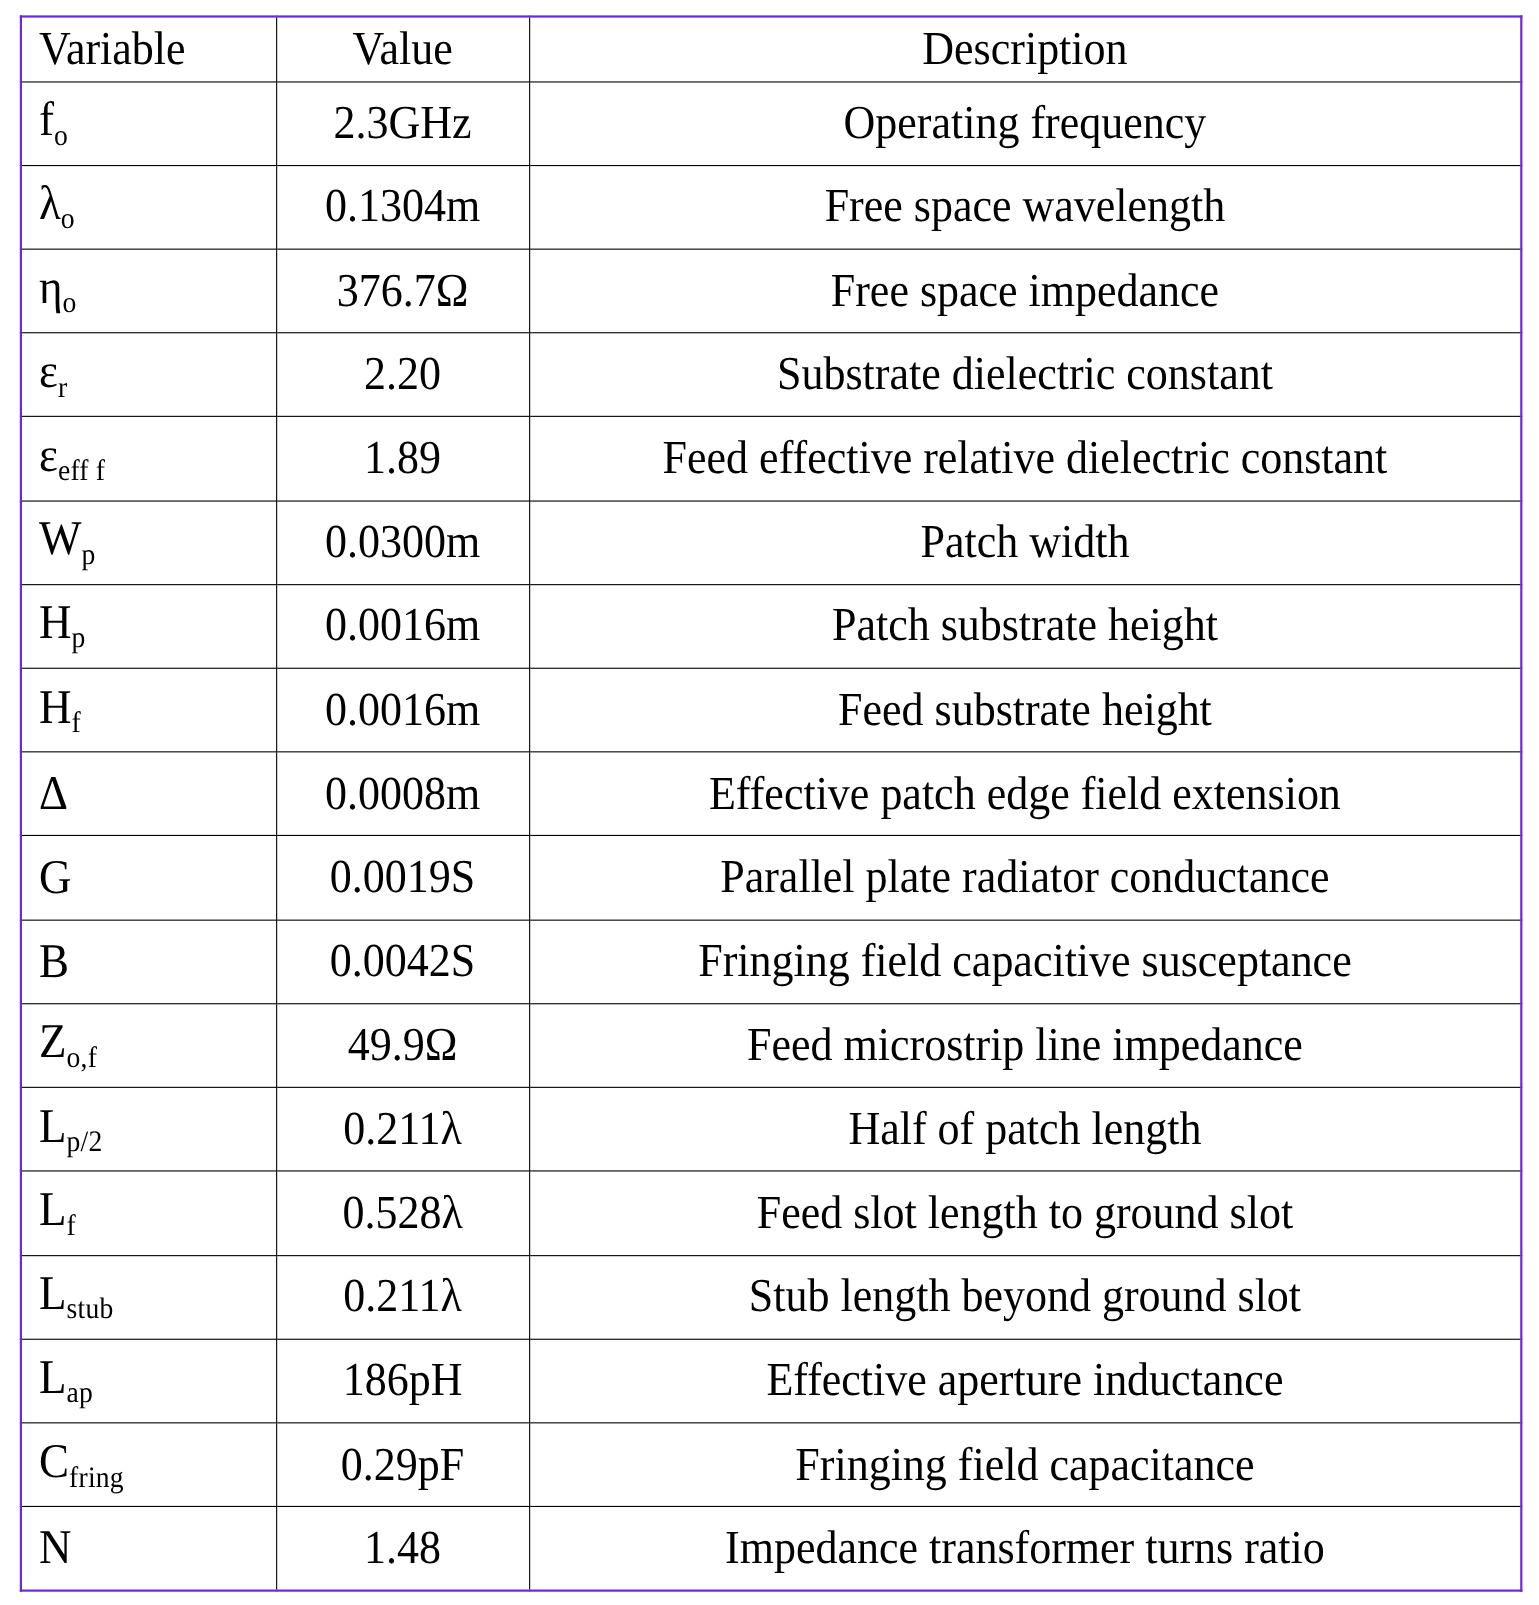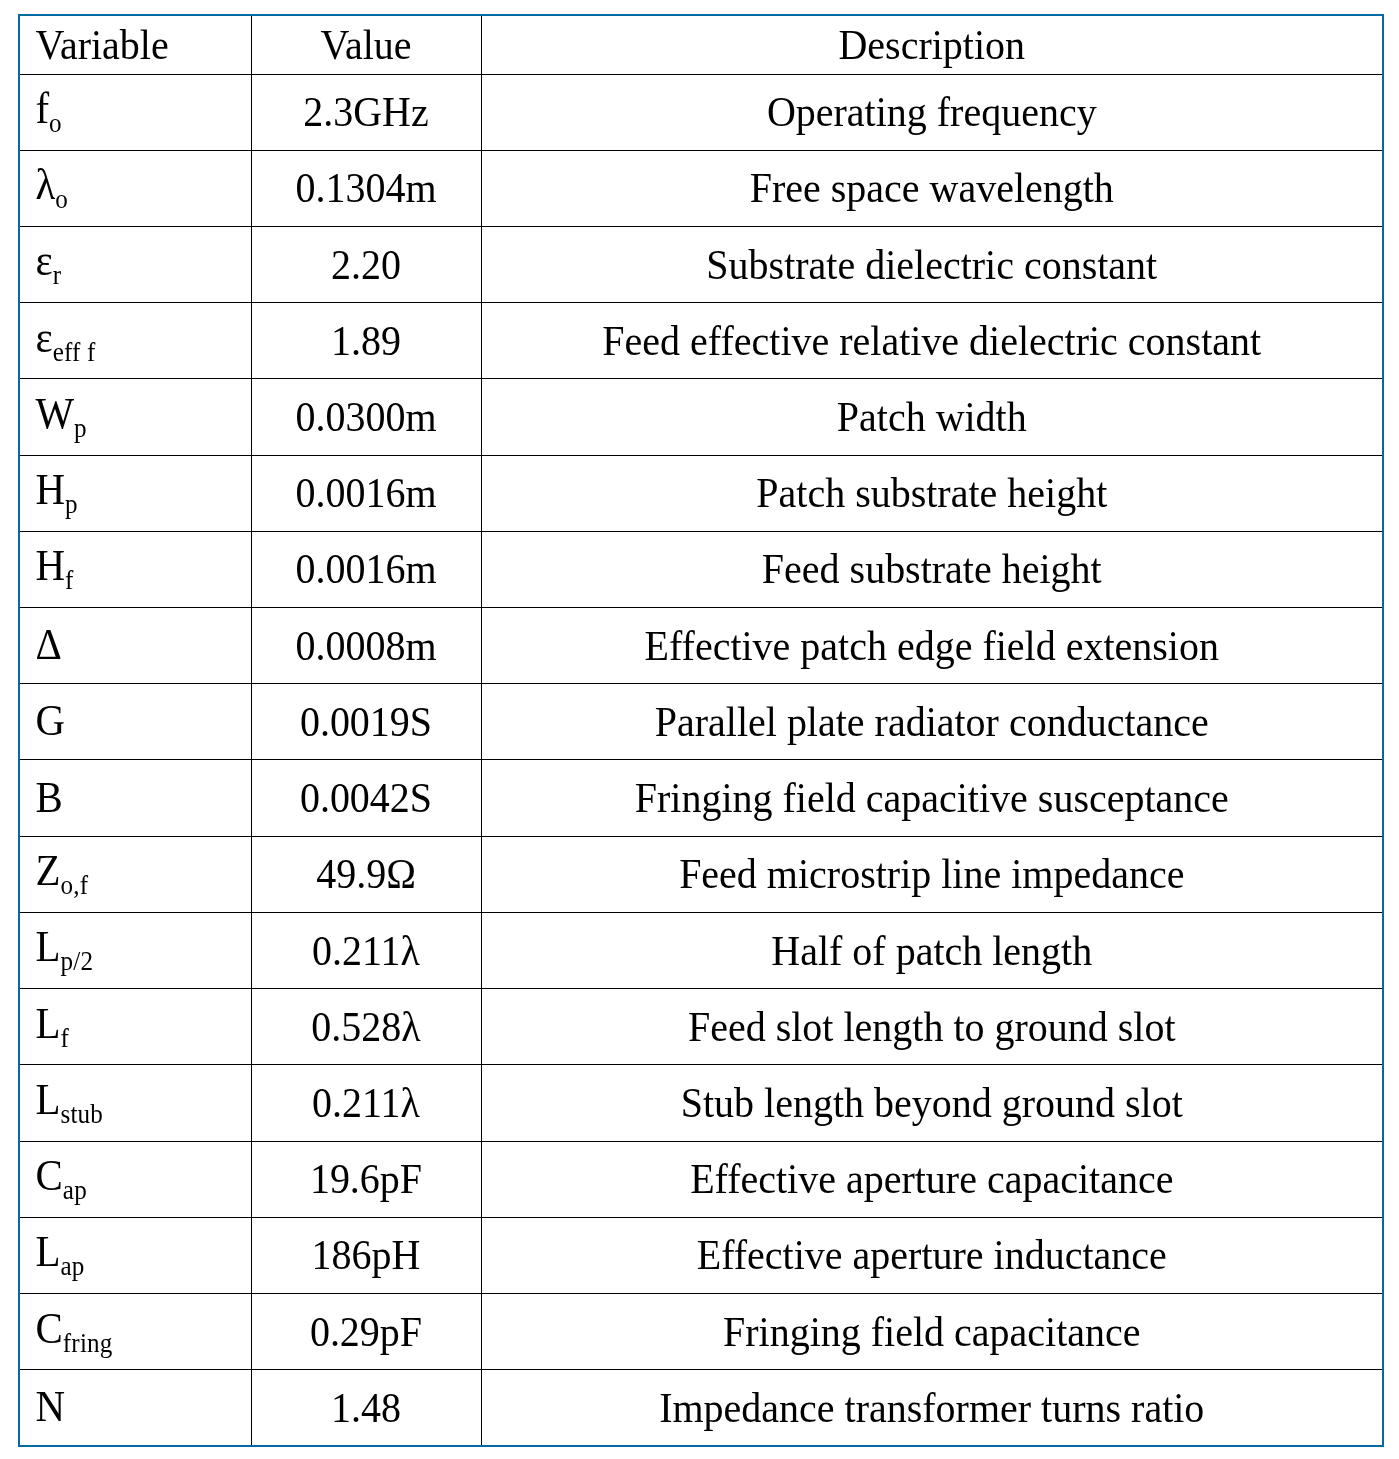--- a/index.html
+++ b/index.html
@@ -18,21 +18,21 @@
     left: 18px;
     top: 14px;
     width: 1364px;
     height: 1433px;
   }
   table.param-table {
     width: 1364px;
     height: 1433px;
     border-collapse: collapse;
     table-layout: fixed;
-    border: 2px solid #0369a1;
+    border: 2px solid #6d28d9;
   }
   table.param-table col.c-var   { width: 232px; }
   table.param-table col.c-val   { width: 230px; }
   table.param-table col.c-desc  { width: 902px; }
 
   table.param-table th,
   table.param-table td {
     border: 1px solid #000;
     padding: 0 8px;
     font-weight: normal;
@@ -85,20 +85,25 @@
           <td class="cell-var"><span class="sym">f</span><span class="sub">o</span></td>
           <td class="cell-val">2.3GHz</td>
           <td class="cell-desc">Operating frequency</td>
         </tr>
         <tr>
           <td class="cell-var"><span class="sym">λ</span><span class="sub">o</span></td>
           <td class="cell-val">0.1304m</td>
           <td class="cell-desc">Free space wavelength</td>
         </tr>
         <tr>
+          <td class="cell-var"><span class="sym">η</span><span class="sub">o</span></td>
+          <td class="cell-val">376.7Ω</td>
+          <td class="cell-desc">Free space impedance</td>
+        </tr>
+        <tr>
           <td class="cell-var"><span class="sym">ε</span><span class="sub">r</span></td>
           <td class="cell-val">2.20</td>
           <td class="cell-desc">Substrate dielectric constant</td>
         </tr>
         <tr>
           <td class="cell-var"><span class="sym">ε</span><span class="sub">eff f</span></td>
           <td class="cell-val">1.89</td>
           <td class="cell-desc">Feed effective relative dielectric constant</td>
         </tr>
         <tr>
@@ -145,25 +150,20 @@
           <td class="cell-var"><span class="sym">L</span><span class="sub">f</span></td>
           <td class="cell-val">0.528λ</td>
           <td class="cell-desc">Feed slot length to ground slot</td>
         </tr>
         <tr>
           <td class="cell-var"><span class="sym">L</span><span class="sub">stub</span></td>
           <td class="cell-val">0.211λ</td>
           <td class="cell-desc">Stub length beyond ground slot</td>
         </tr>
         <tr>
-          <td class="cell-var"><span class="sym">C</span><span class="sub">ap</span></td>
-          <td class="cell-val">19.6pF</td>
-          <td class="cell-desc">Effective aperture capacitance</td>
-        </tr>
-        <tr>
           <td class="cell-var"><span class="sym">L</span><span class="sub">ap</span></td>
           <td class="cell-val">186pH</td>
           <td class="cell-desc">Effective aperture inductance</td>
         </tr>
         <tr>
           <td class="cell-var"><span class="sym">C</span><span class="sub">fring</span></td>
           <td class="cell-val">0.29pF</td>
           <td class="cell-desc">Fringing field capacitance</td>
         </tr>
         <tr>

